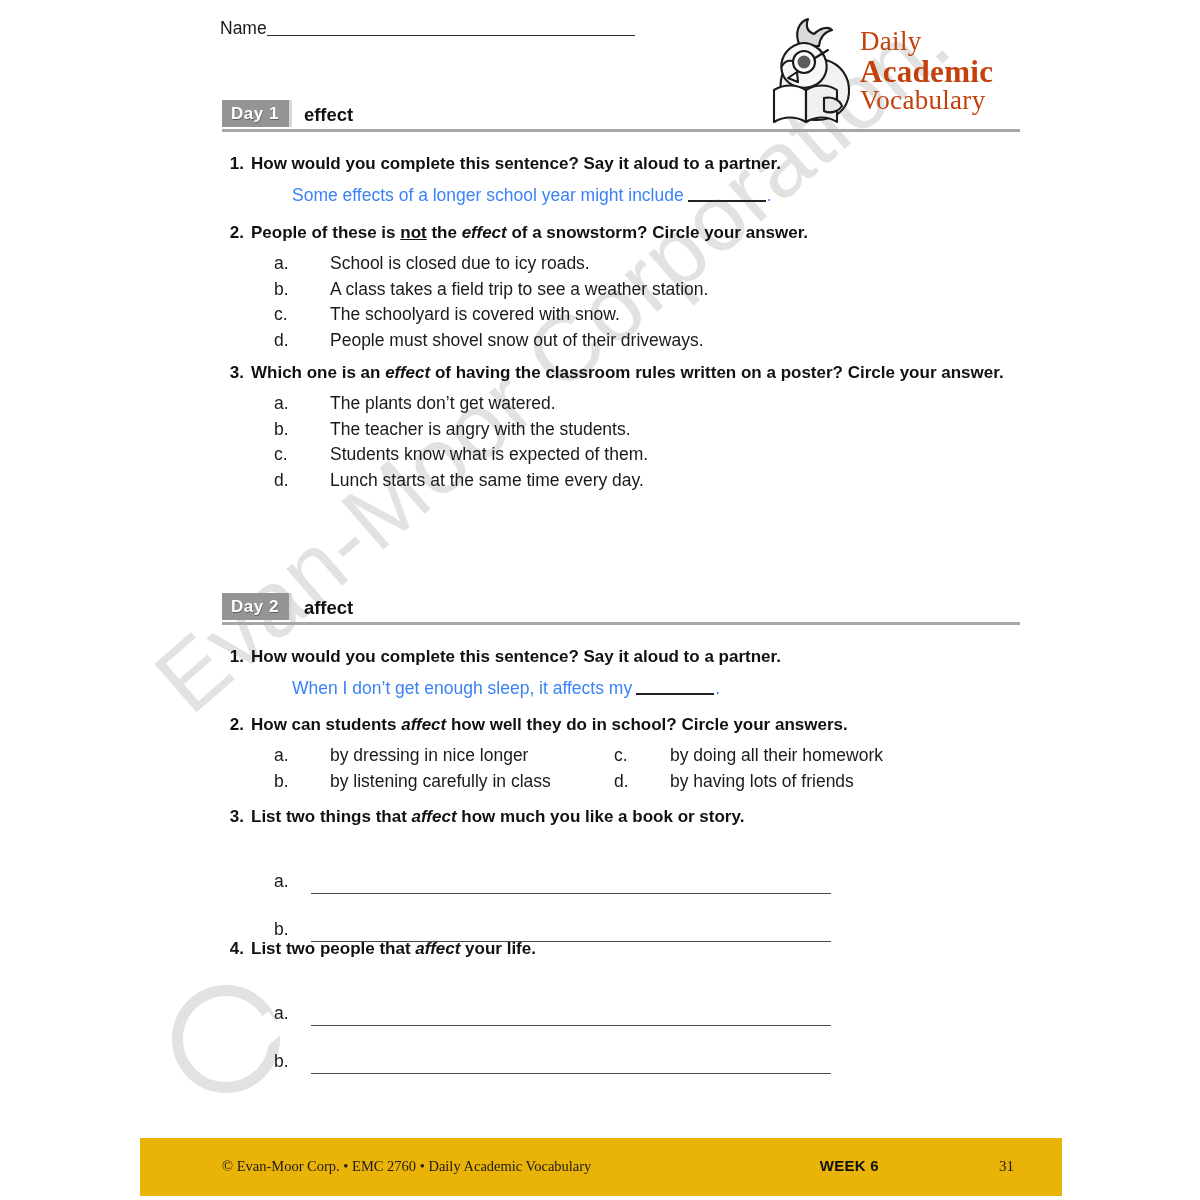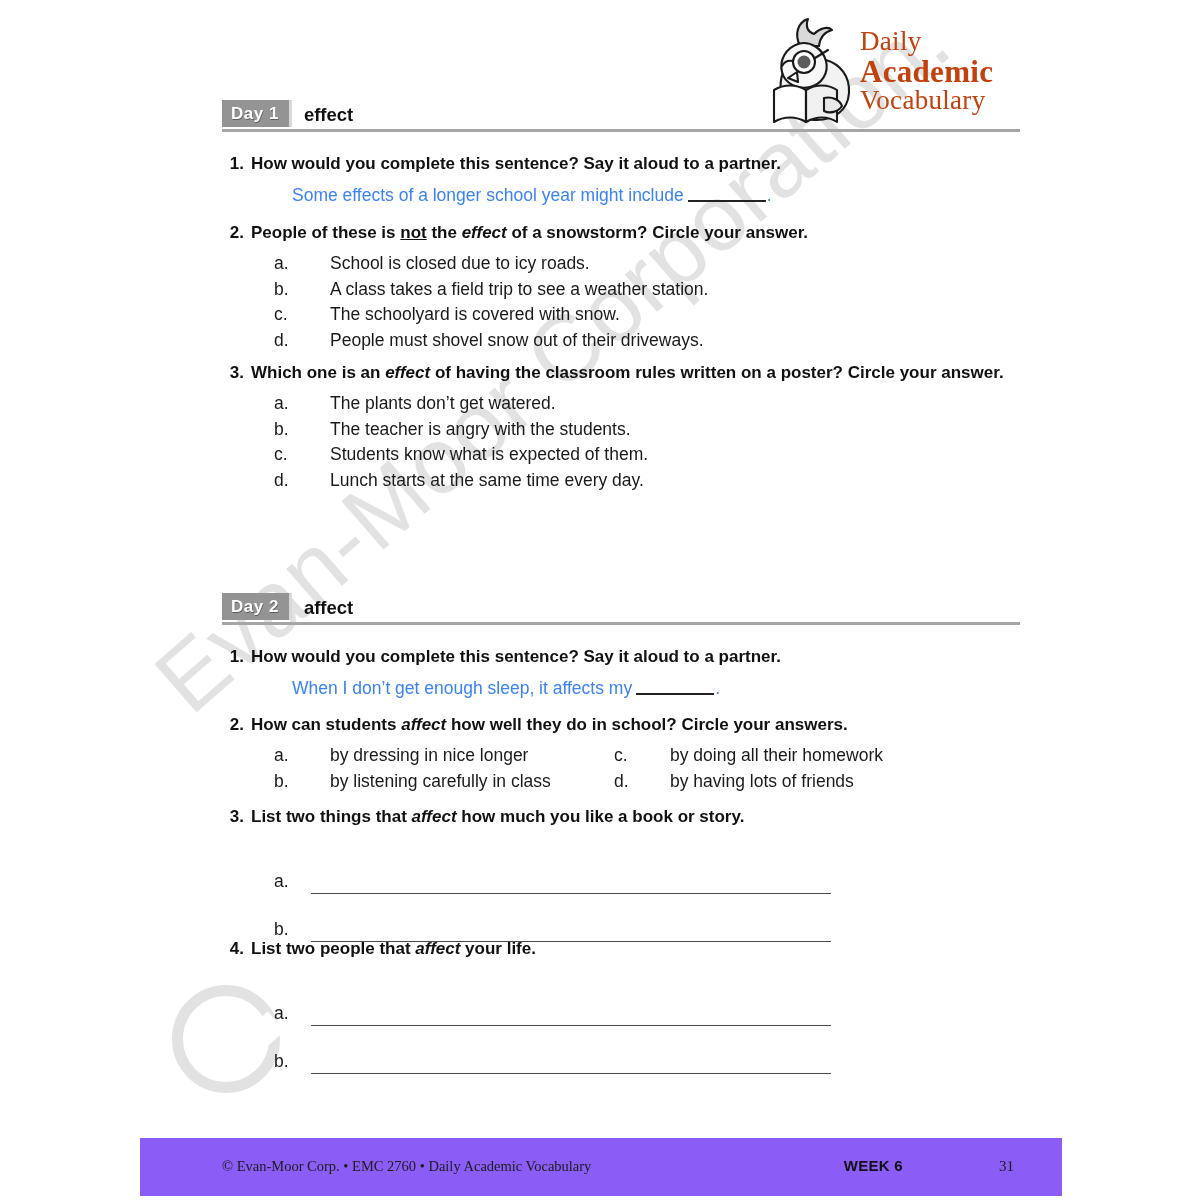--- a/index.html
+++ b/index.html
@@ -225,21 +225,21 @@
     margin-left: 15px;
   }
 
   
   #footer {
     position: absolute;
     left: 140px;
     top: 1138px;
     width: 922px;
     height: 58px;
-    background: #8b5cf6;
+    background: #eab308;
     z-index: 10;
   }
   #footer-inner {
     position: absolute;
     left: 82px;
     right: 0;
     top: 19px;
     display: flex;
     align-items: baseline;
   }
@@ -247,40 +247,43 @@
     font-family: "Liberation Serif", serif;
     font-size: 14.5px;
     color: #1c1c1c;
     flex: 1 1 auto;
   }
   .foot-week {
     font-family: "Liberation Sans", sans-serif;
     font-size: 15px;
     font-weight: 700;
     color: #111111;
-    margin-right: 96px;
+    margin-right: 120px;
     letter-spacing: .3px;
   }
   .foot-page {
     font-family: "Liberation Serif", serif;
     font-size: 15px;
     color: #1c1c1c;
     margin-right: 48px;
   }
 </style>
 </head>
 <body>
 
 <div id="page">
 
   <div id="watermark">
     <div class="wm-text">Evan-Moor Corporation.</div>
     <div class="wm-c"></div>
   </div>
 
+  <div id="name-row">
+    <span class="name-label">Name</span><span class="name-rule"></span>
+  </div>
 
   <div id="logo">
     <svg id="logo-bird" viewBox="0 0 96 114">
       <g fill="#ffffff" stroke="#1a1a1a" stroke-width="2.1" stroke-linejoin="round" stroke-linecap="round">
 
         <path d="M38 30 C32 18 36 6 46 3 C43 11 46 16 52 18 C58 12 66 10 70 14 C62 16 58 22 57 30 Z" fill="#d9d9d9"></path>
 
         <path d="M31 44 C22 50 17 62 19 76 C21 92 34 103 52 104 C72 105 86 94 87 77 C88 60 78 48 64 44 C57 42 40 39 31 44 Z" fill="#f2f2f2"></path>
 
         <path d="M36 28 C24 32 17 44 20 56 C23 68 36 74 48 71 C60 68 67 57 64 45 C61 33 48 24 36 28 Z" fill="#f7f7f7"></path>

